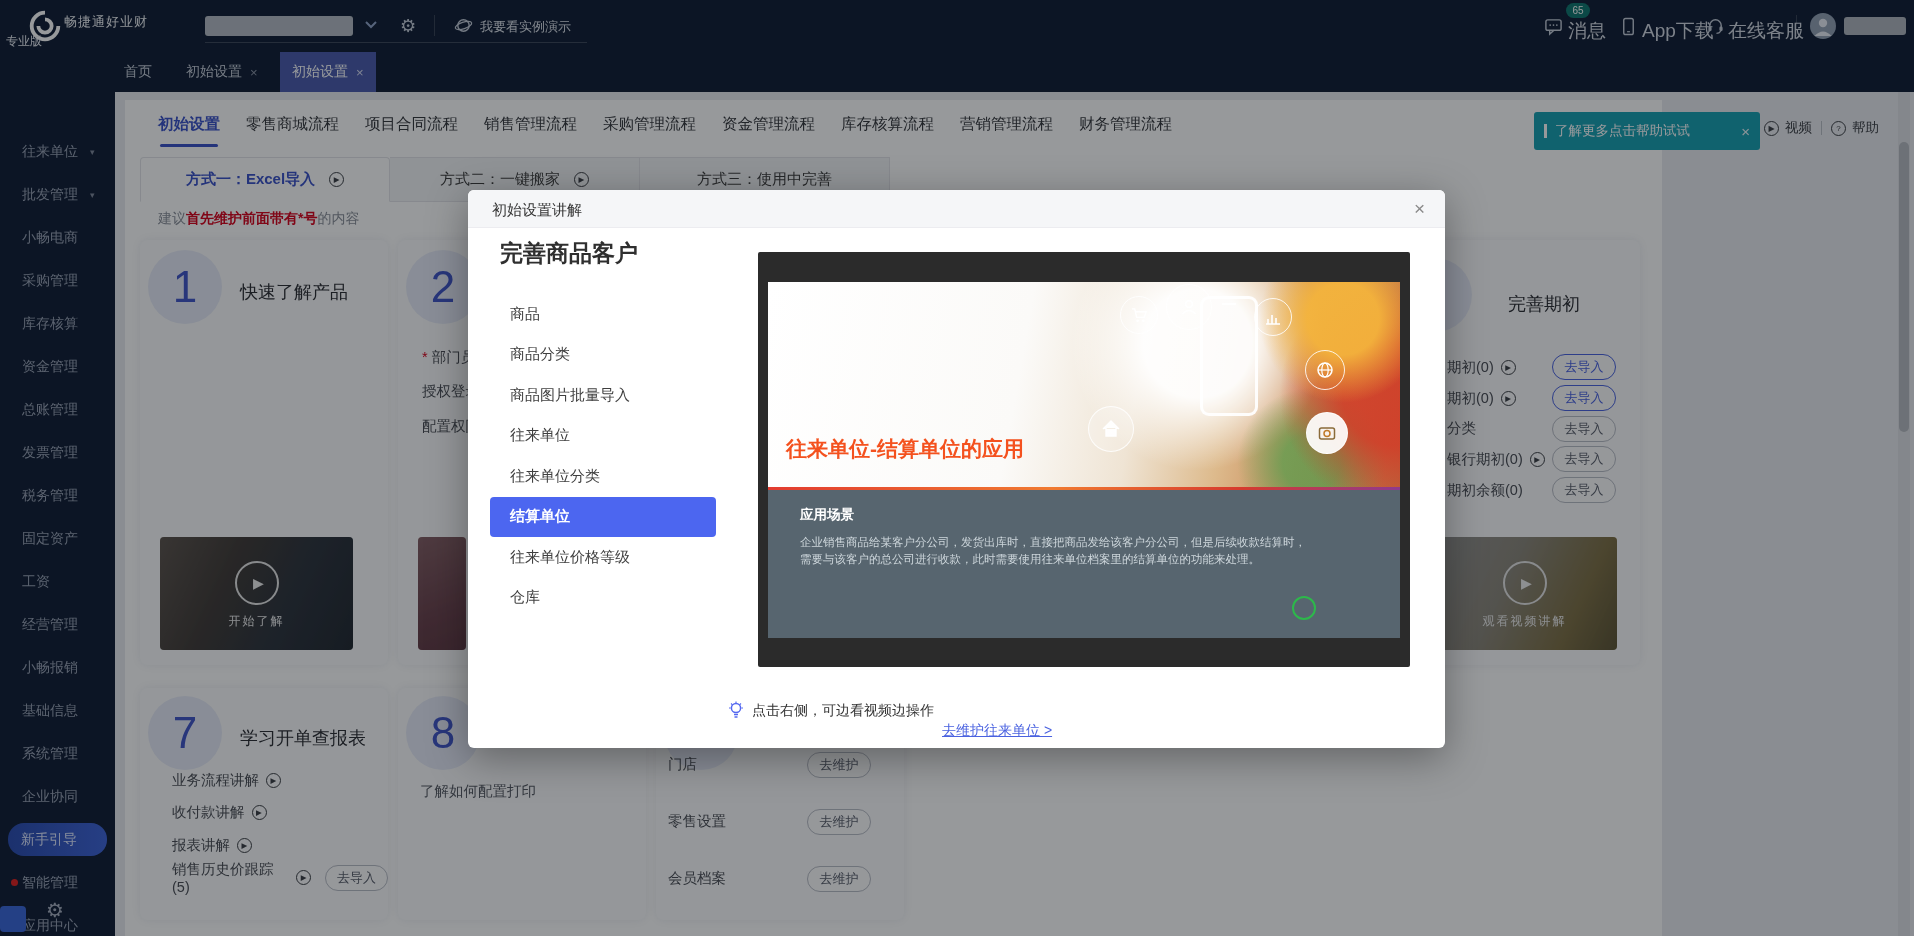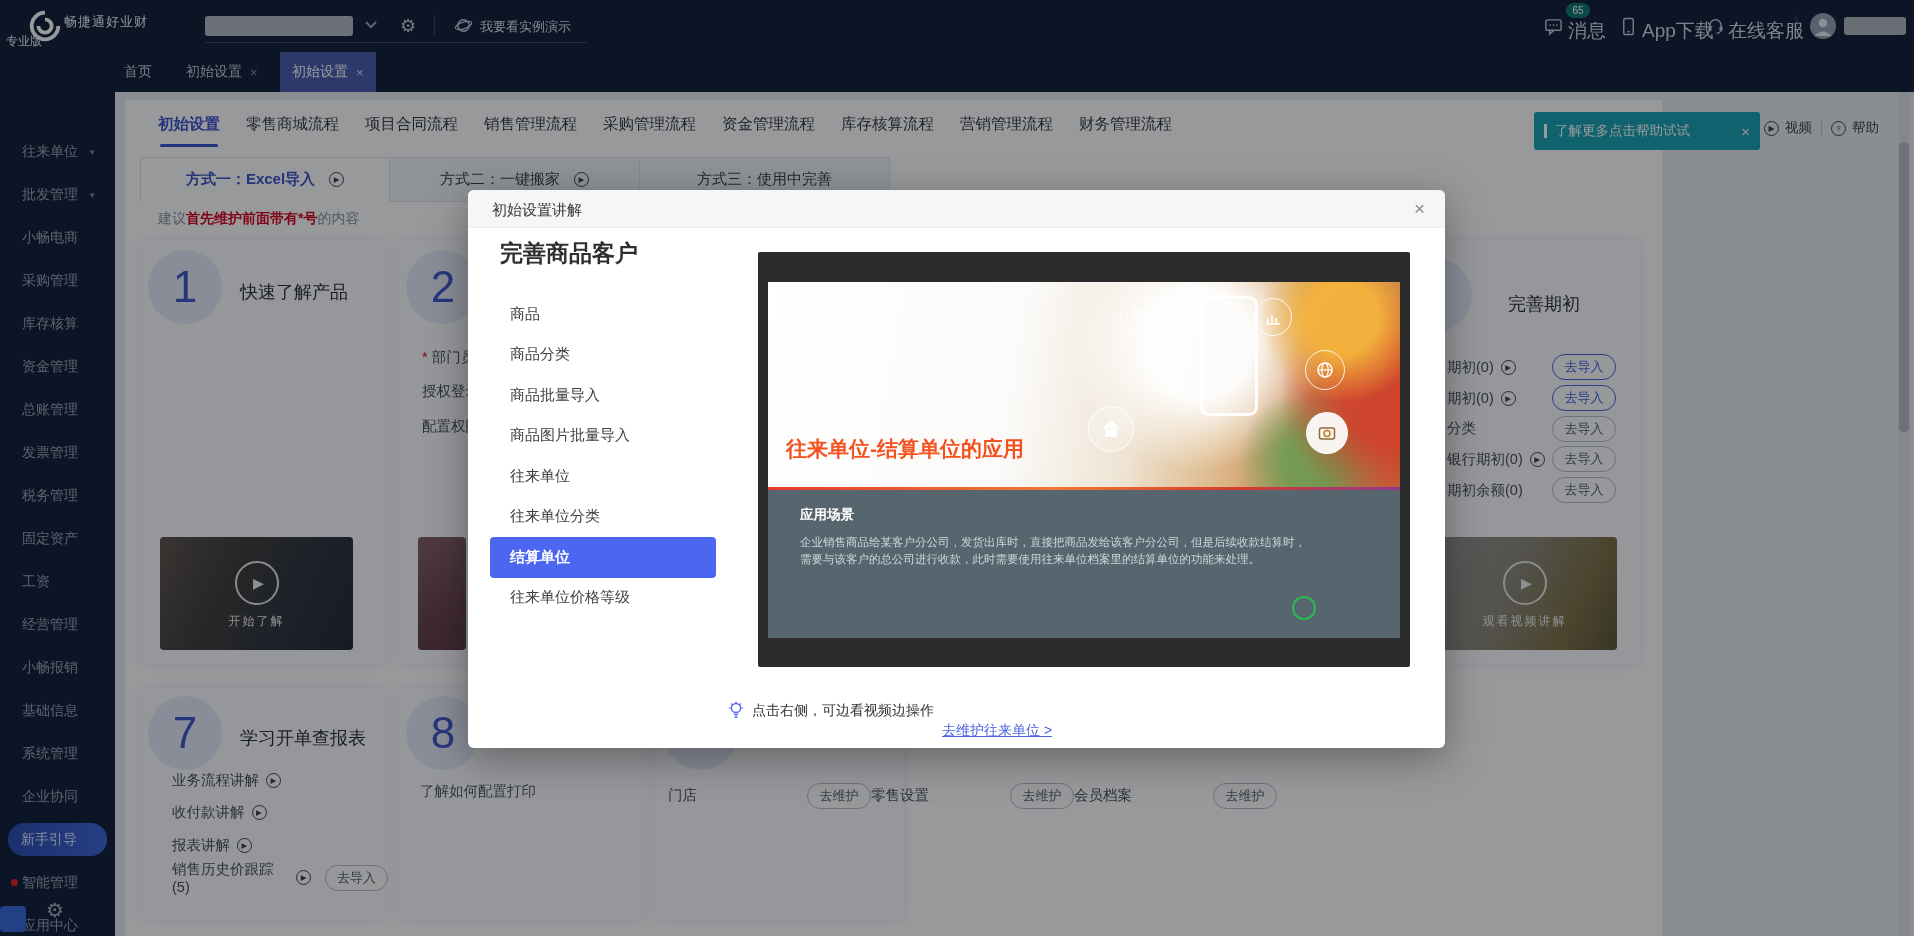--- a/index.html
+++ b/index.html
@@ -508,21 +508,21 @@
     <span class="abs link" style="left:55px;top:262px;">导入数据模板</span>
     <div class="thumb bg-yellow" style="left:40px;top:297px;width:185px;height:113px;">
       <div class="ov"></div>
       <div class="pbig">▶</div>
       <div class="tl">观看视频讲解</div>
     </div>
   </div>
 
   <div class="card" style="left:656px;top:688px;width:248px;height:232px;">
     <div class="numcircle" style="left:8px;top:8px;"></div>
-    <div class="abs" style="left:12px;top:91px;display:flex;flex-direction:row;">
+    <div class="abs" style="left:12px;top:60px;display:flex;flex-direction:column;gap:24px;">
 
         <div class="item-row" style="height:33px;width:203px;position:relative;">
           <span>门店</span>
           <span class="pill" style="position:absolute;right:0;">去维护</span>
         </div>
 
         <div class="item-row" style="height:33px;width:203px;position:relative;">
           <span>零售设置</span>
           <span class="pill" style="position:absolute;right:0;">去维护</span>
         </div>
@@ -584,23 +584,20 @@
     <div class="mmenu">
 
         <div class="mmenu-item">
           <span>商品</span>
         </div>
 
         <div class="mmenu-item">
           <span>商品分类</span>
         </div>
 
-        <div class="mmenu-item">
-          <span>商品批量导入</span>
-        </div>
 
         <div class="mmenu-item">
           <span>商品图片批量导入</span>
         </div>
 
         <div class="mmenu-item">
           <span>往来单位</span>
         </div>
 
         <div class="mmenu-item">
@@ -608,20 +605,23 @@
         </div>
 
         <div class="mmenu-item selected">
           <span>结算单位</span>
         </div>
 
         <div class="mmenu-item">
           <span>往来单位价格等级</span>
         </div>
 
+        <div class="mmenu-item">
+          <span>仓库</span>
+        </div>
       </div>
 
     <div class="player">
       <div class="slide-photo">
         <div class="ph-ic" style="left:398px;top:2px;width:46px;height:46px;">
           <svg width="22" height="22" viewBox="0 0 22 22">
               <circle cx="11" cy="8" r="3.4" fill="none" stroke="#fff" stroke-width="1.6"></circle>
               <path d="M4.5 18 q6.5 -7 13 0" fill="none" stroke="#fff" stroke-width="1.6"></path>
             </svg>
         </div>

